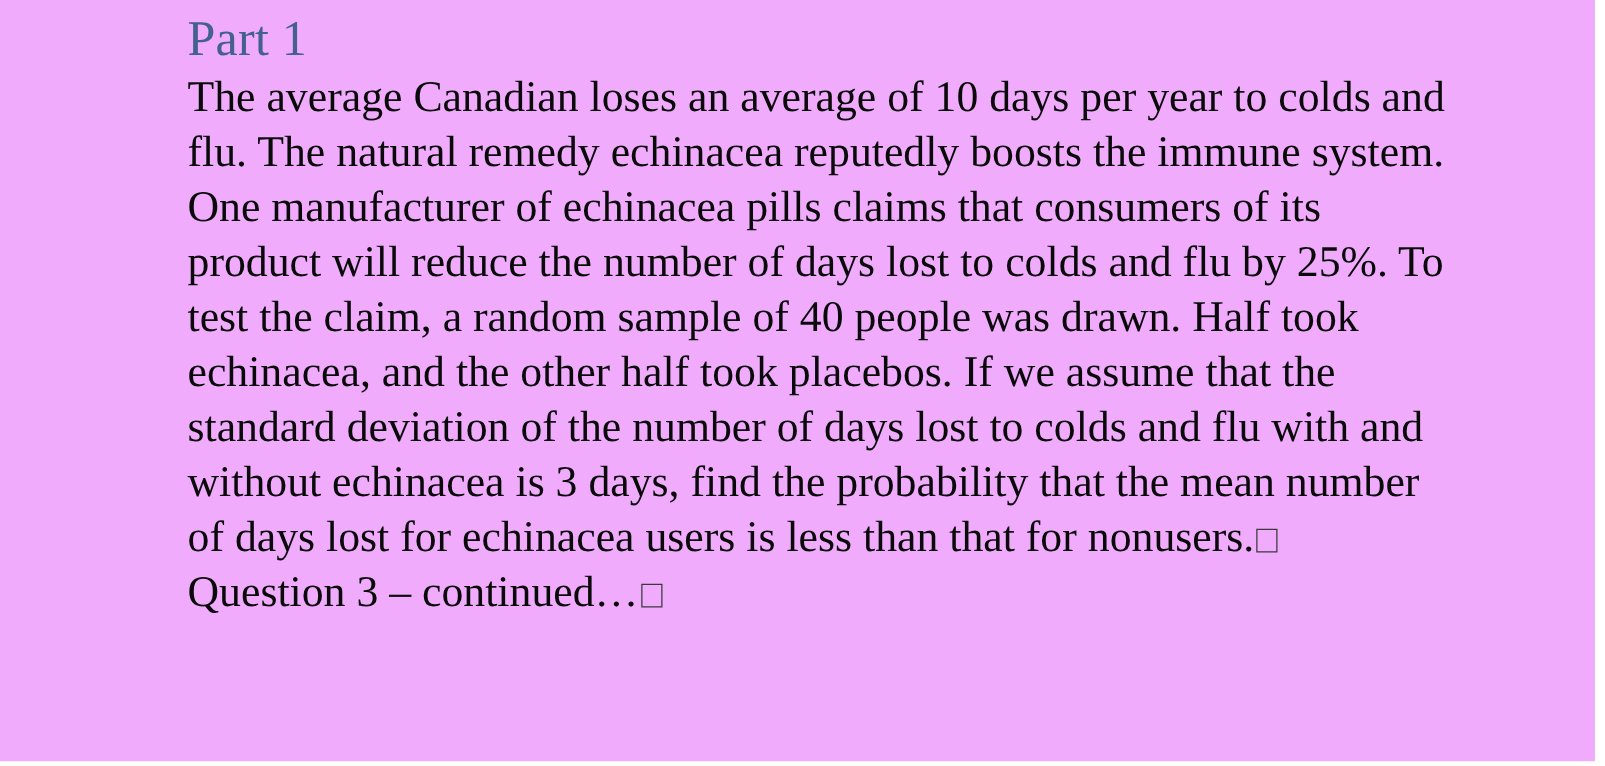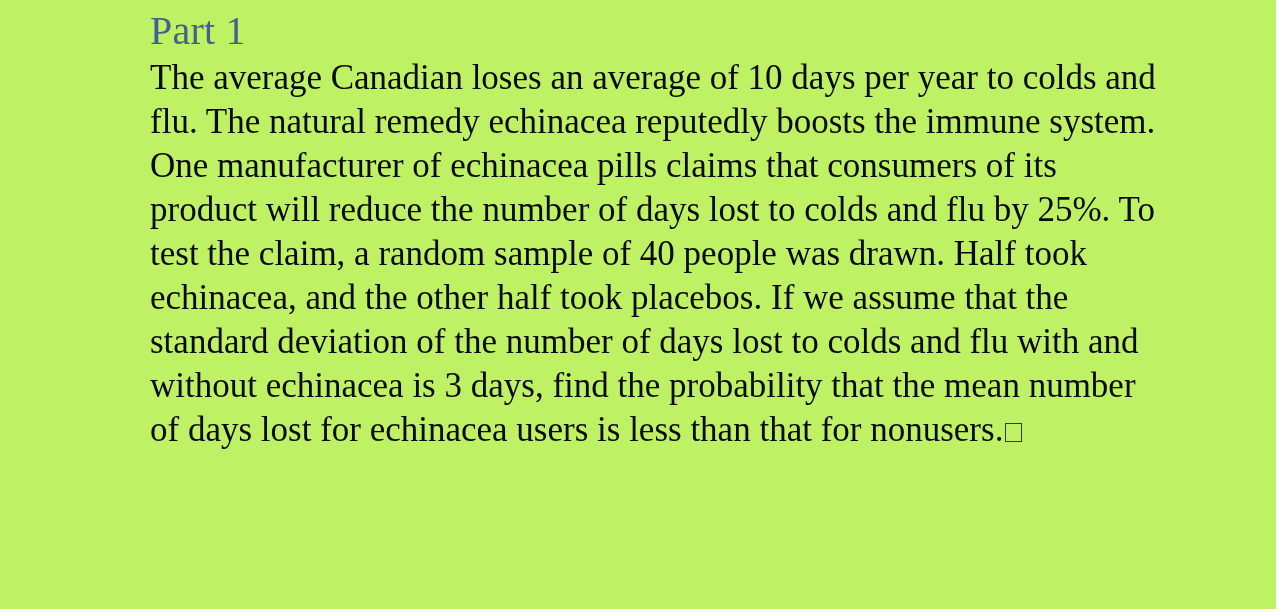--- a/index.html
+++ b/index.html
@@ -10,21 +10,21 @@
     width: 1284px;
     height: 613px;
     background: #ffffff;
     font-family: "Liberation Serif", serif;
     overflow: hidden;
   }
   .page {
     position: relative;
     width: 1284px;
     height: 613px;
-    background: #bef264;
+    background: #f0abfc;
     box-sizing: border-box;
   }
   .content {
     position: absolute;
     left: 150px;
     top: 8px;
     width: 1010px;
   }
   .heading {
     font-family: "Liberation Serif", serif;
@@ -77,18 +77,19 @@
 
 <div class="page">
 
   <div class="content">
 
     <h1 class="heading">Part 1</h1>
 
 
     <p class="body-line para"><span>The average Canadian loses an average of 10 days per year to colds and flu. The natural remedy echinacea reputedly boosts the immune system. One manufacturer of echinacea pills claims that consumers of its product will reduce the number of days lost to colds and flu by 25%. To test the claim, a random sample of 40 people was drawn. Half took echinacea, and the other half took placebos. If we assume that the standard deviation of the number of days lost to colds and flu with and without echinacea is 3 days, find the probability that the mean number of days lost for echinacea users is less than that for nonusers.</span><span class="box-glyph"></span></p>
 
+    <p class="body-line para"><span>Question 3 – continued…</span><span class="box-glyph"></span></p>
 
   </div>
 
   <div class="right-edge"></div>
   <div class="bottom-shadow"></div>
 </div>
 
 </body></html>

